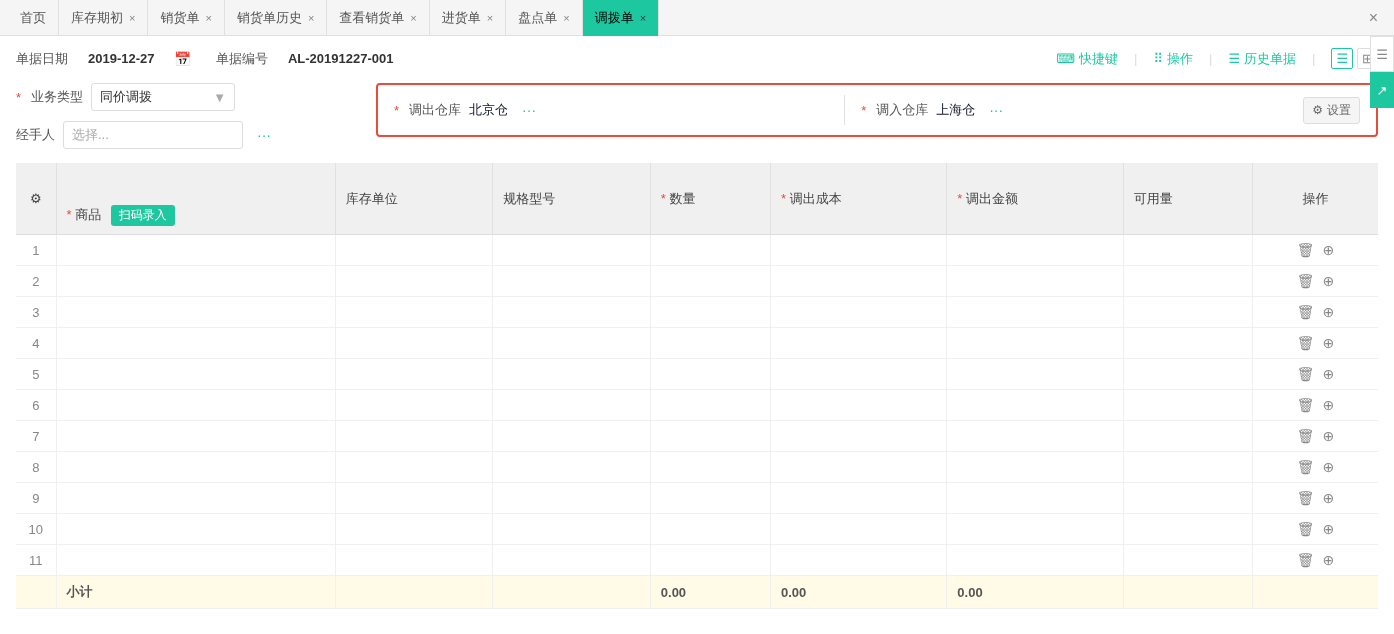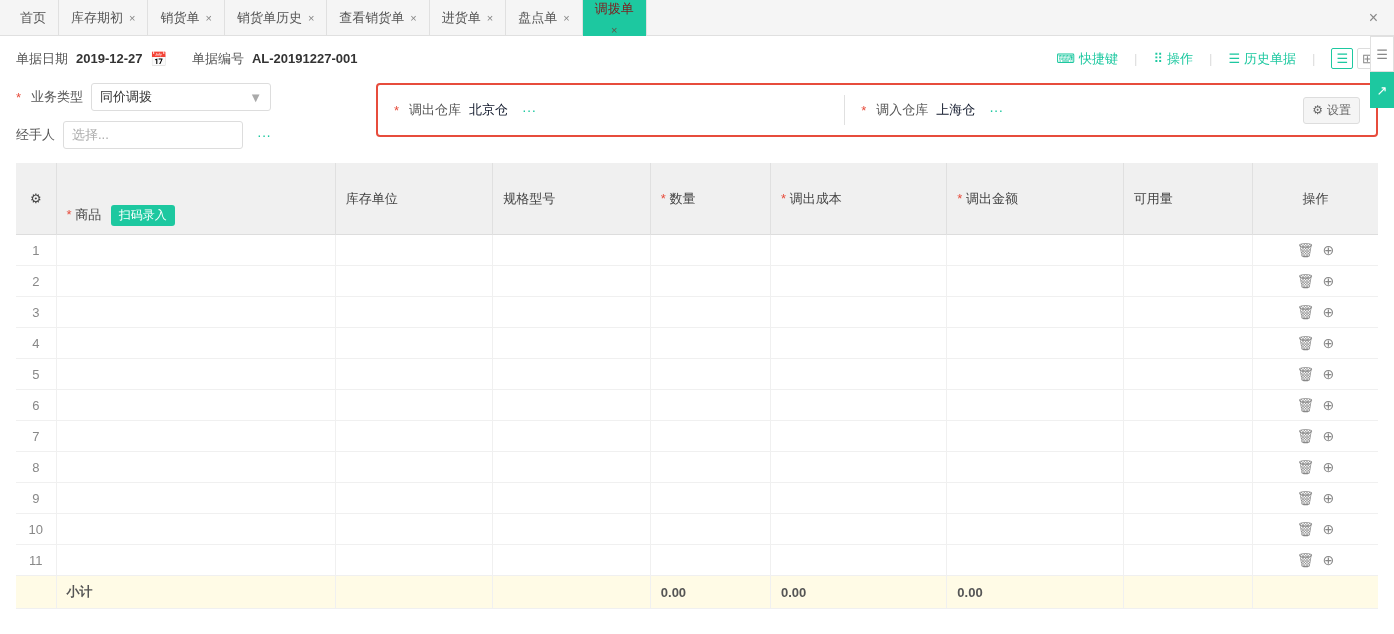--- a/index.html
+++ b/index.html
@@ -20,23 +20,22 @@
       height: 36px;
       cursor: pointer;
       font-size: 13px;
       color: #555;
       border-right: 1px solid #e0e0e0;
       white-space: nowrap;
       gap: 6px;
     }
     .tab.active {
       background: #1dc8a0;
-      color: #7f1d1d;
+      color: #000000;
       font-weight: 500;
-      flex-direction: column;
     }
     .tab .close-btn {
       font-size: 11px;
       cursor: pointer;
       opacity: 0.7;
     }
     .tab-bar-close {
       margin-left: auto;
       cursor: pointer;
       font-size: 16px;
@@ -50,21 +49,21 @@
       background: #fff;
     }
 
     
     .header-row {
       display: flex; align-items: center;
       margin-bottom: 14px;
       gap: 24px;
     }
     .header-field {
-      display: flex; align-items: center; gap: 8px;
+      display: flex; align-items: center; gap: 20px;
     }
     .header-label { color: #555; font-size: 13px; }
     .header-value { color: #333; font-weight: 700; }
     .date-icon {
       color: #1dc8a0;
       cursor: pointer;
       font-size: 14px;
     }
     .toolbar-right {
       margin-left: auto;
@@ -95,21 +94,21 @@
     .form-field {
       display: flex; align-items: center; gap: 8px;
       margin-bottom: 10px;
     }
     .form-field:last-child { margin-bottom: 0; }
     .required-star { color: #e74c3c; margin-right: 2px; }
     .field-label { color: #555; }
     .field-select {
       display: flex; align-items: center;
       border: 1px solid #ddd; border-radius: 3px;
-      padding: 4px 8px; width: 180px;
+      padding: 4px 8px; width: 144px;
       cursor: pointer; background: #fff;
       justify-content: space-between;
     }
     .field-input {
       border: 1px solid #ddd; border-radius: 3px;
       padding: 4px 8px; width: 180px;
       color: #555;
     }
     .ellipsis-btn {
       color: #1dc8a0; cursor: pointer; font-size: 14px; margin-left: 6px;

